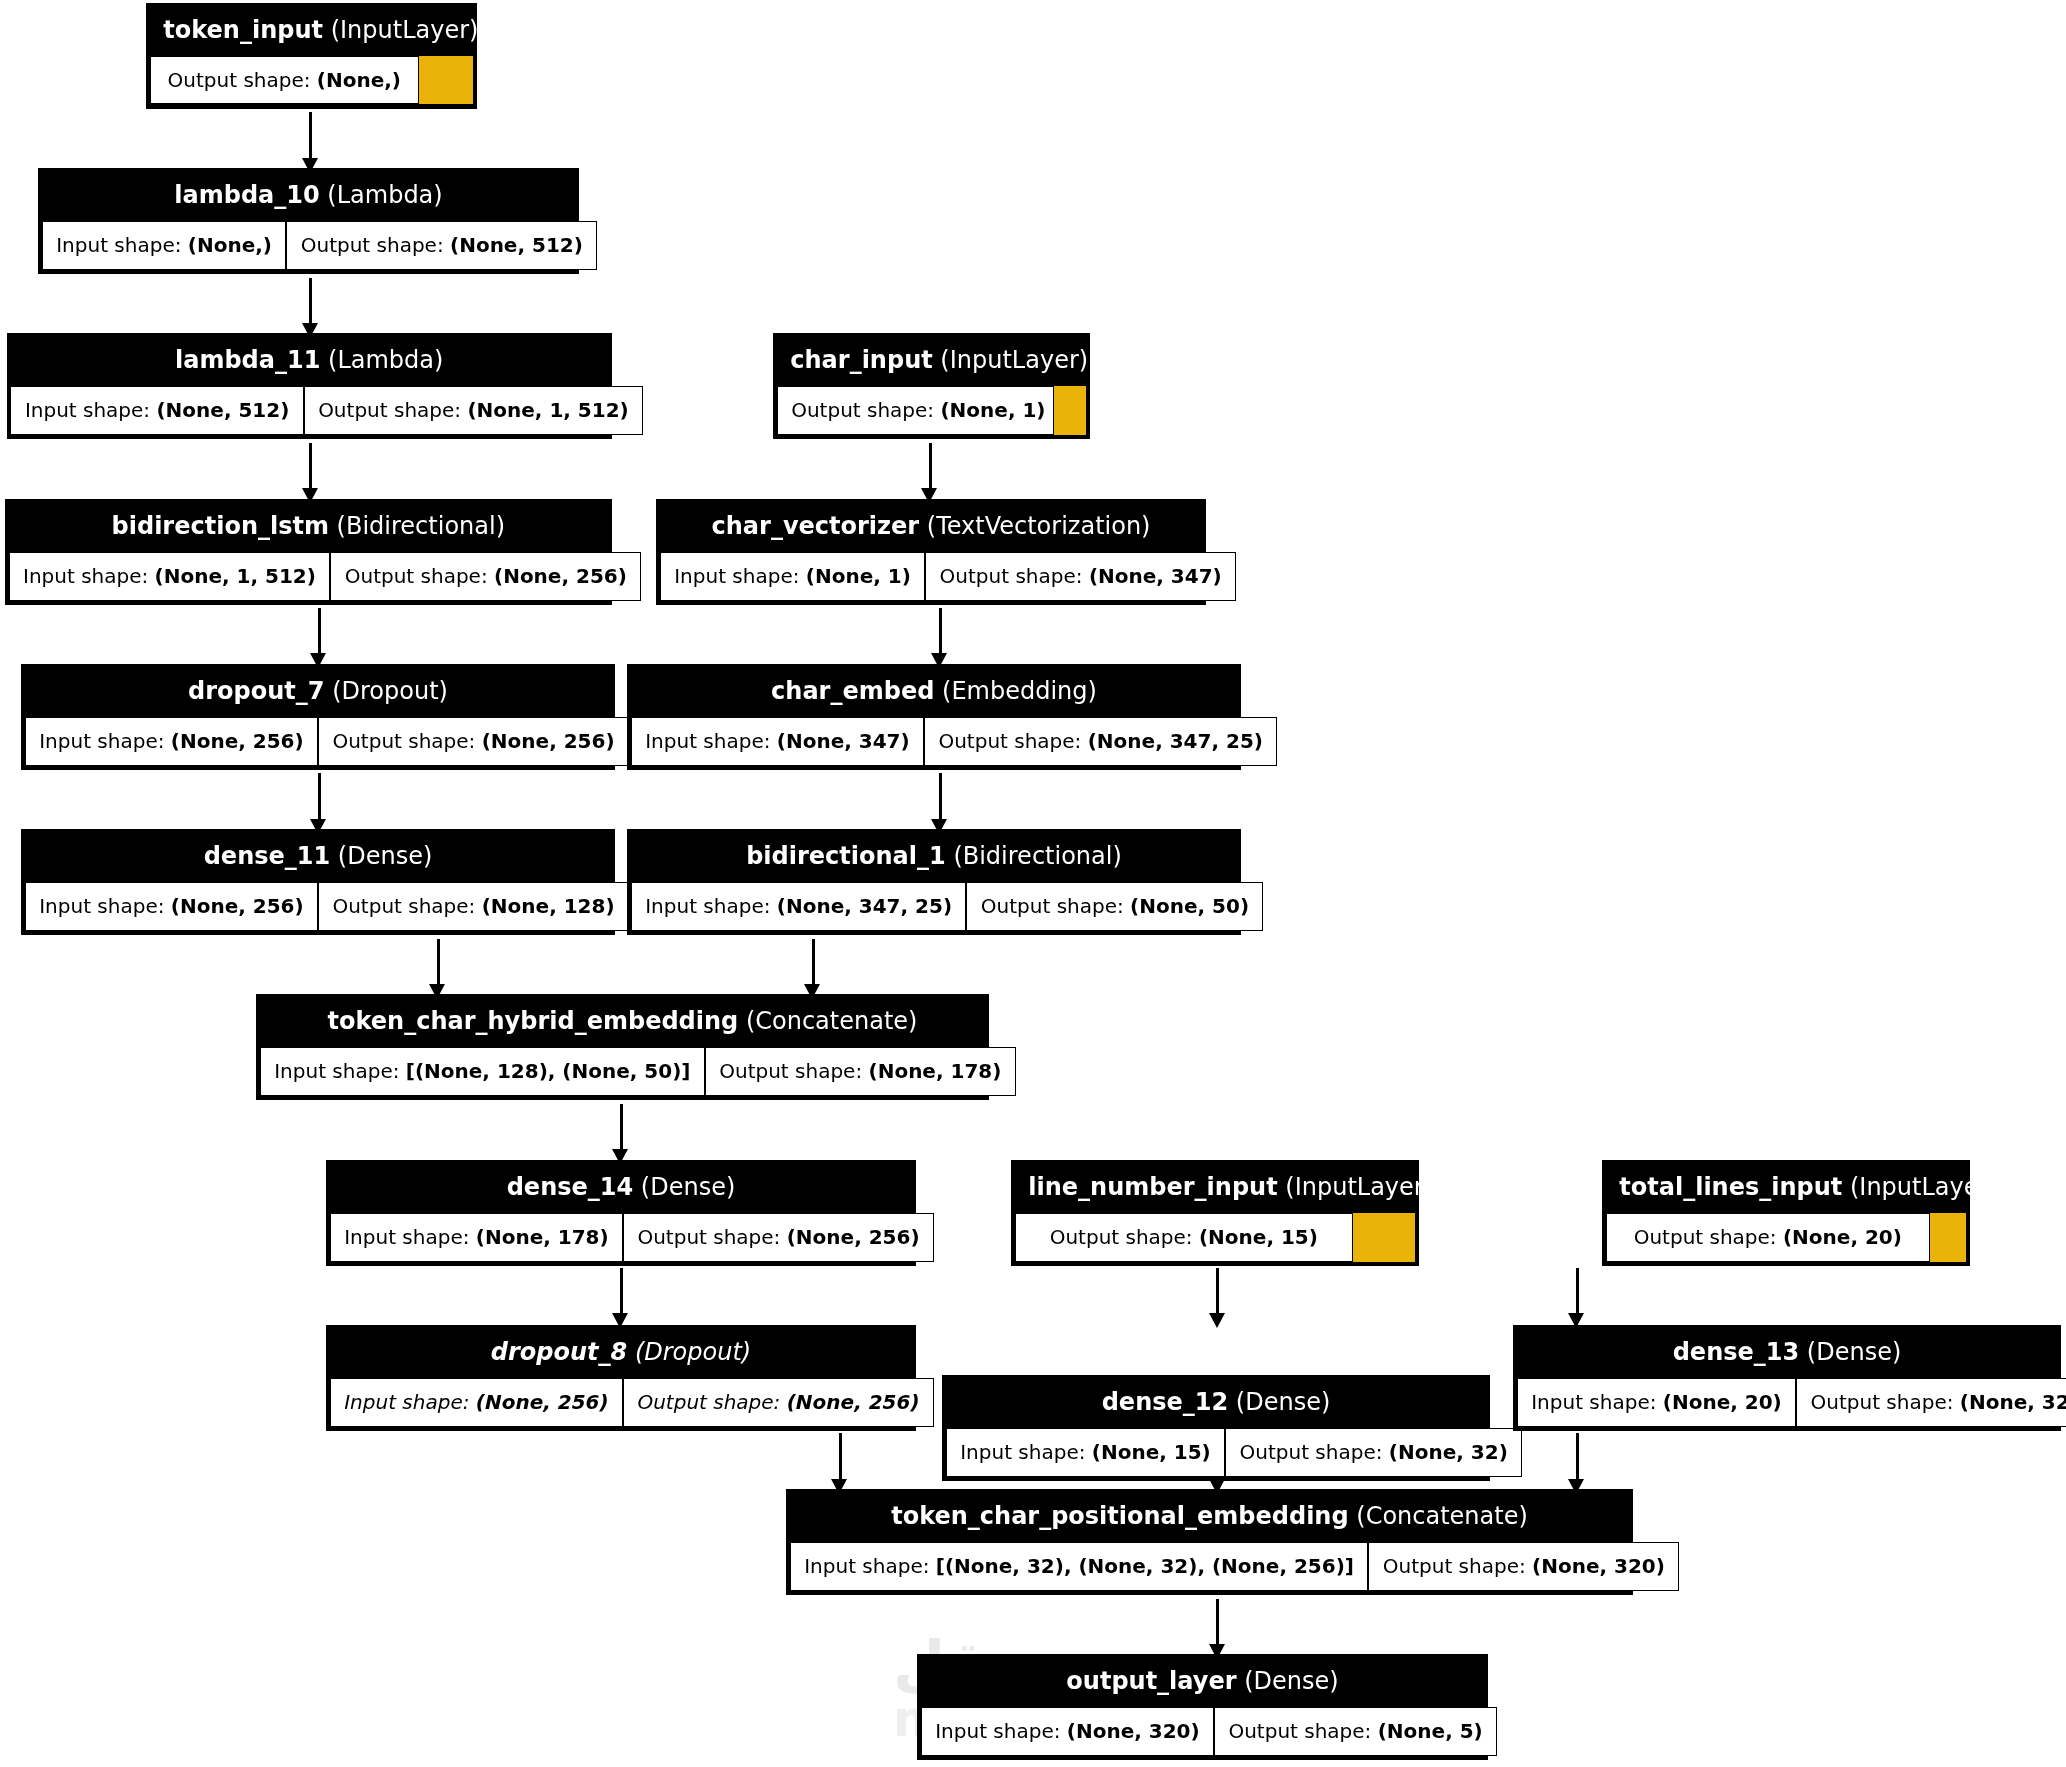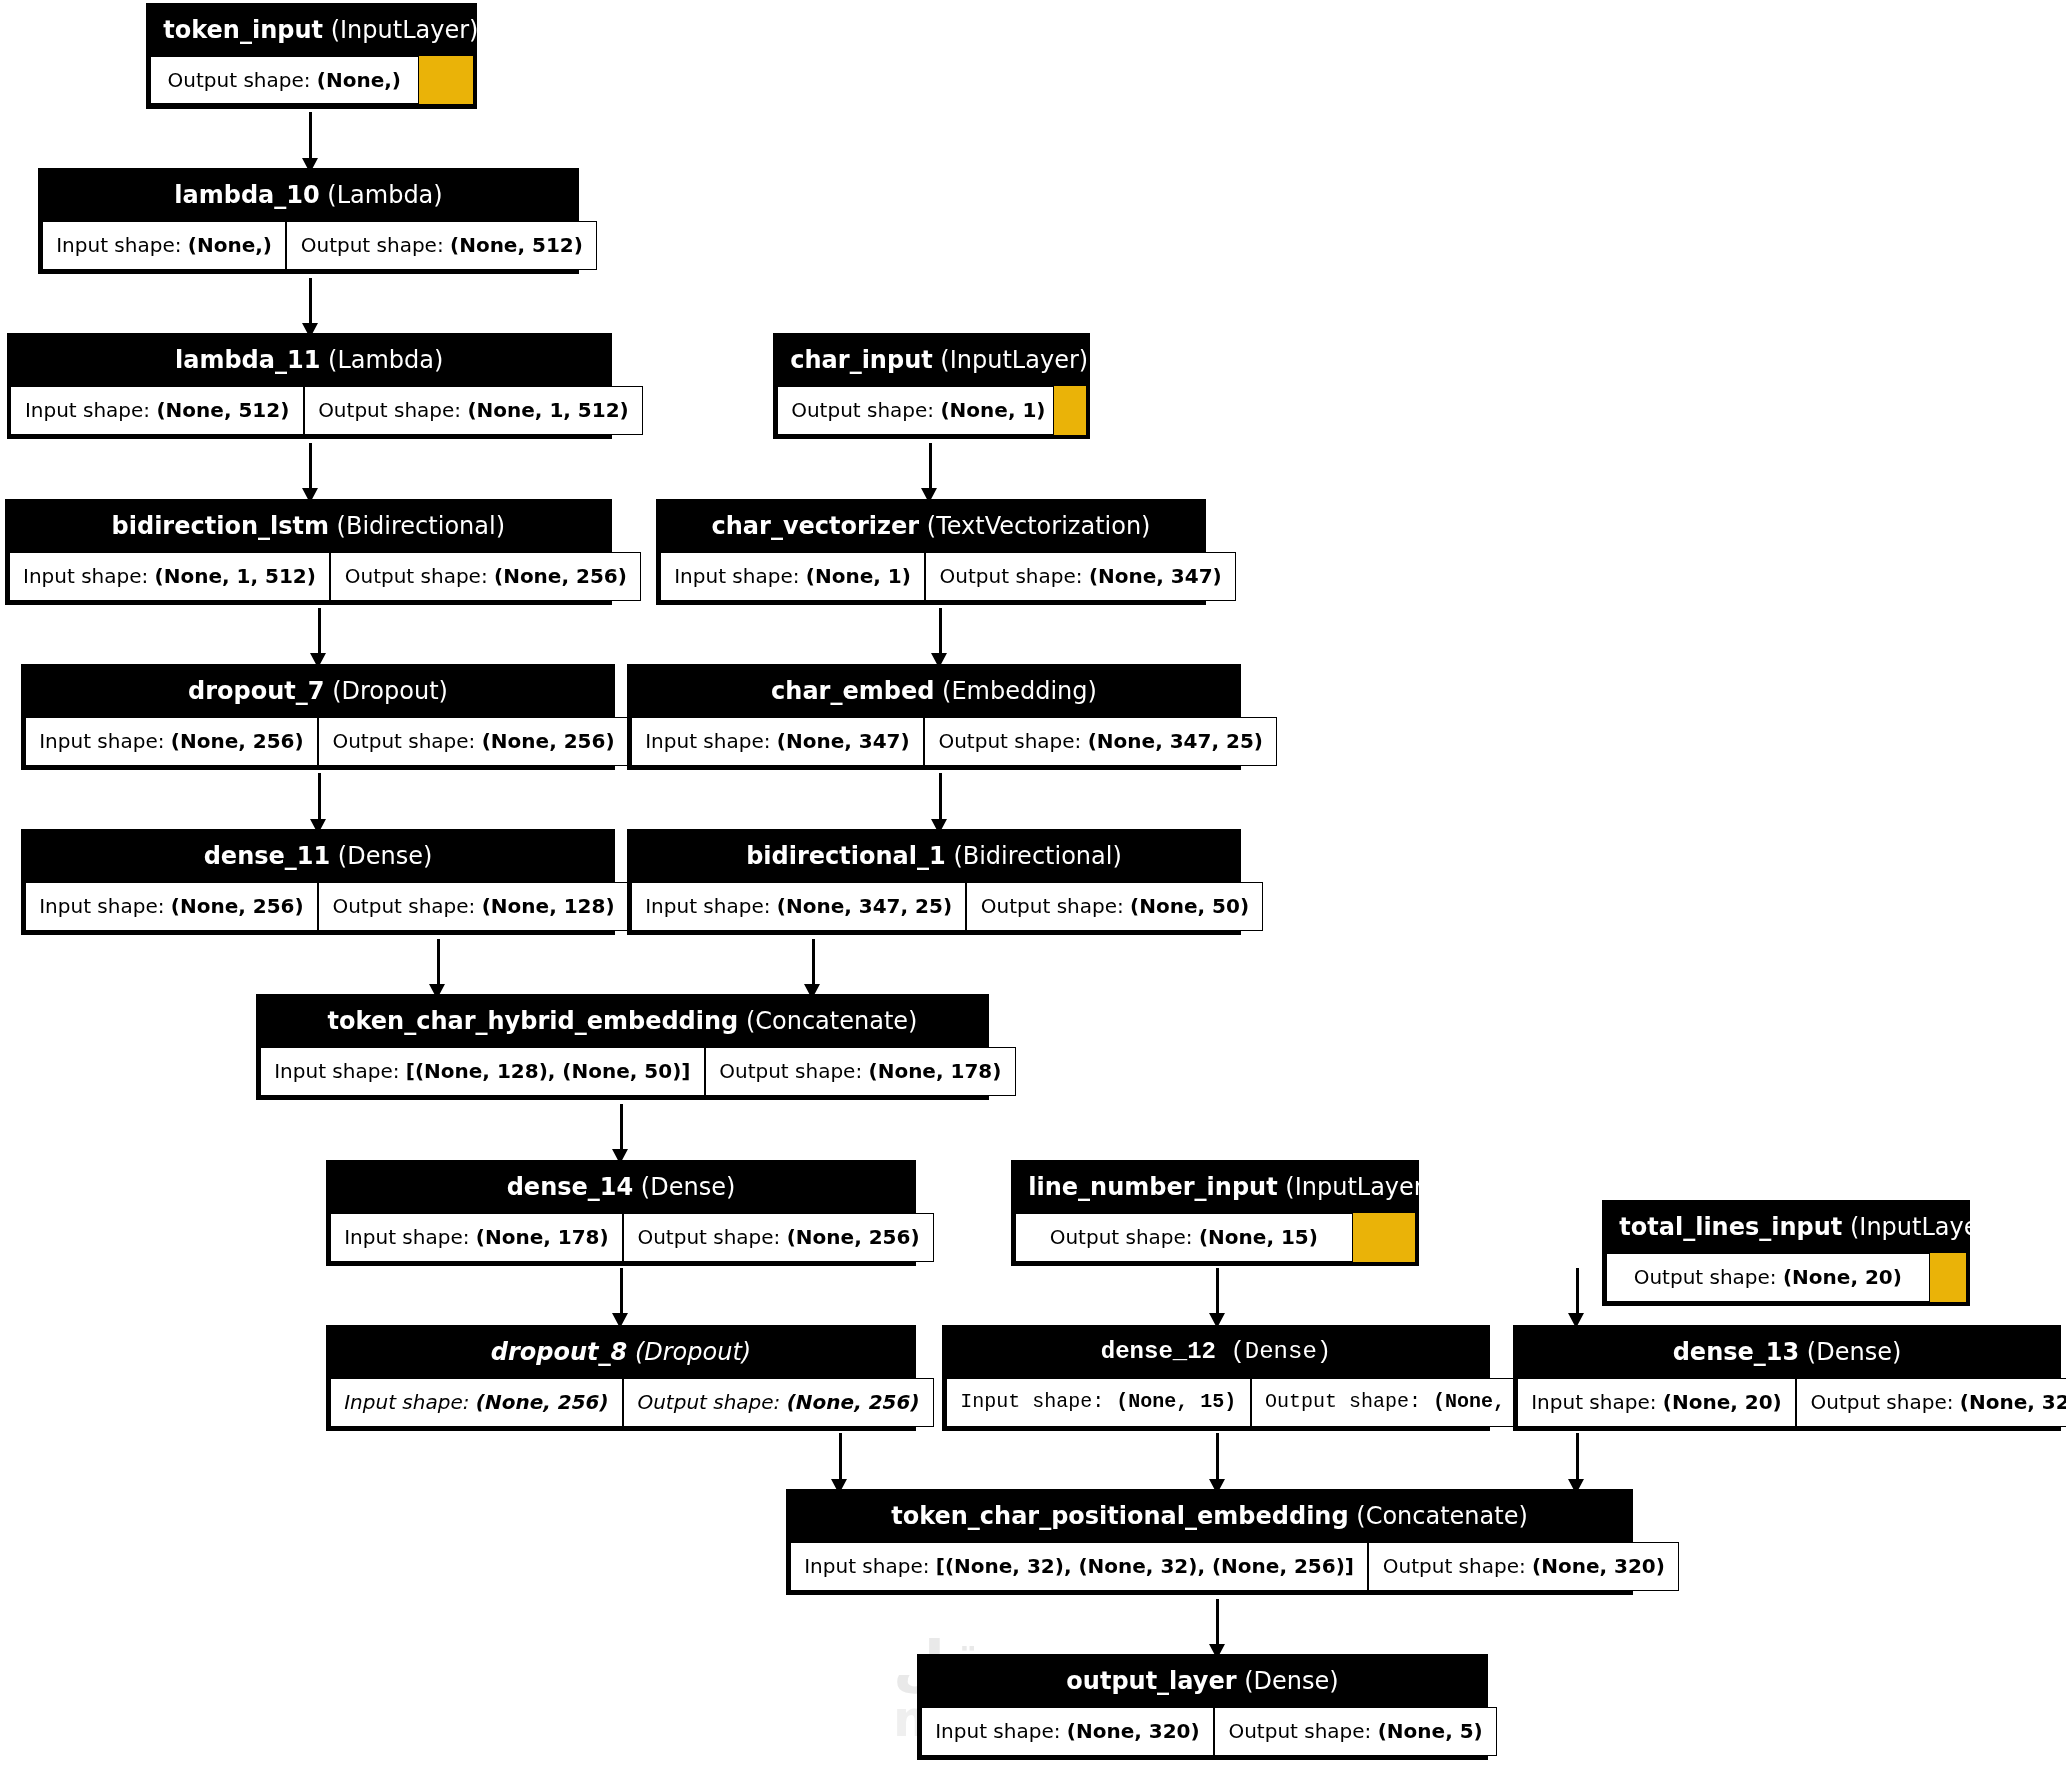--- a/index.html
+++ b/index.html
@@ -384,21 +384,21 @@
     </div>
     <div class="node-inner">
       <div class="shapes">
         <div class="shape-cell" style="width:338px;">
           <span>Output shape: </span><b>(None, 15)</b>
         </div>
       </div>
     </div>
   </div>
 
-  <div class="node single" style="left:1602px; top:1200px; width:368px;">
+  <div class="node single" style="left:1602px; top:1160px; width:368px;">
     <div class="node-title">
       <span class="nm">total_lines_input</span>
       <span class="cls">(InputLayer)</span>
     </div>
     <div class="node-inner">
       <div class="shapes">
         <div class="shape-cell" style="width:324px;">
           <span>Output shape: </span><b>(None, 20)</b>
         </div>
       </div>
@@ -415,21 +415,21 @@
         <div class="shape-cell">
           <span>Input shape: </span><b>(None, 256)</b>
         </div>
         <div class="shape-cell">
           <span>Output shape: </span><b>(None, 256)</b>
         </div>
       </div>
     </div>
   </div>
 
-  <div class="node" style="left:942px; top:1325px; width:548px;font-family:Liberation Mono, monospace;">
+  <div class="node" style="left:942px; top:1375px; width:548px;">
     <div class="node-title">
       <span class="nm">dense_12</span>
       <span class="cls">(Dense)</span>
     </div>
     <div class="node-inner">
       <div class="shapes">
         <div class="shape-cell">
           <span>Input shape: </span><b>(None, 15)</b>
         </div>
         <div class="shape-cell">

